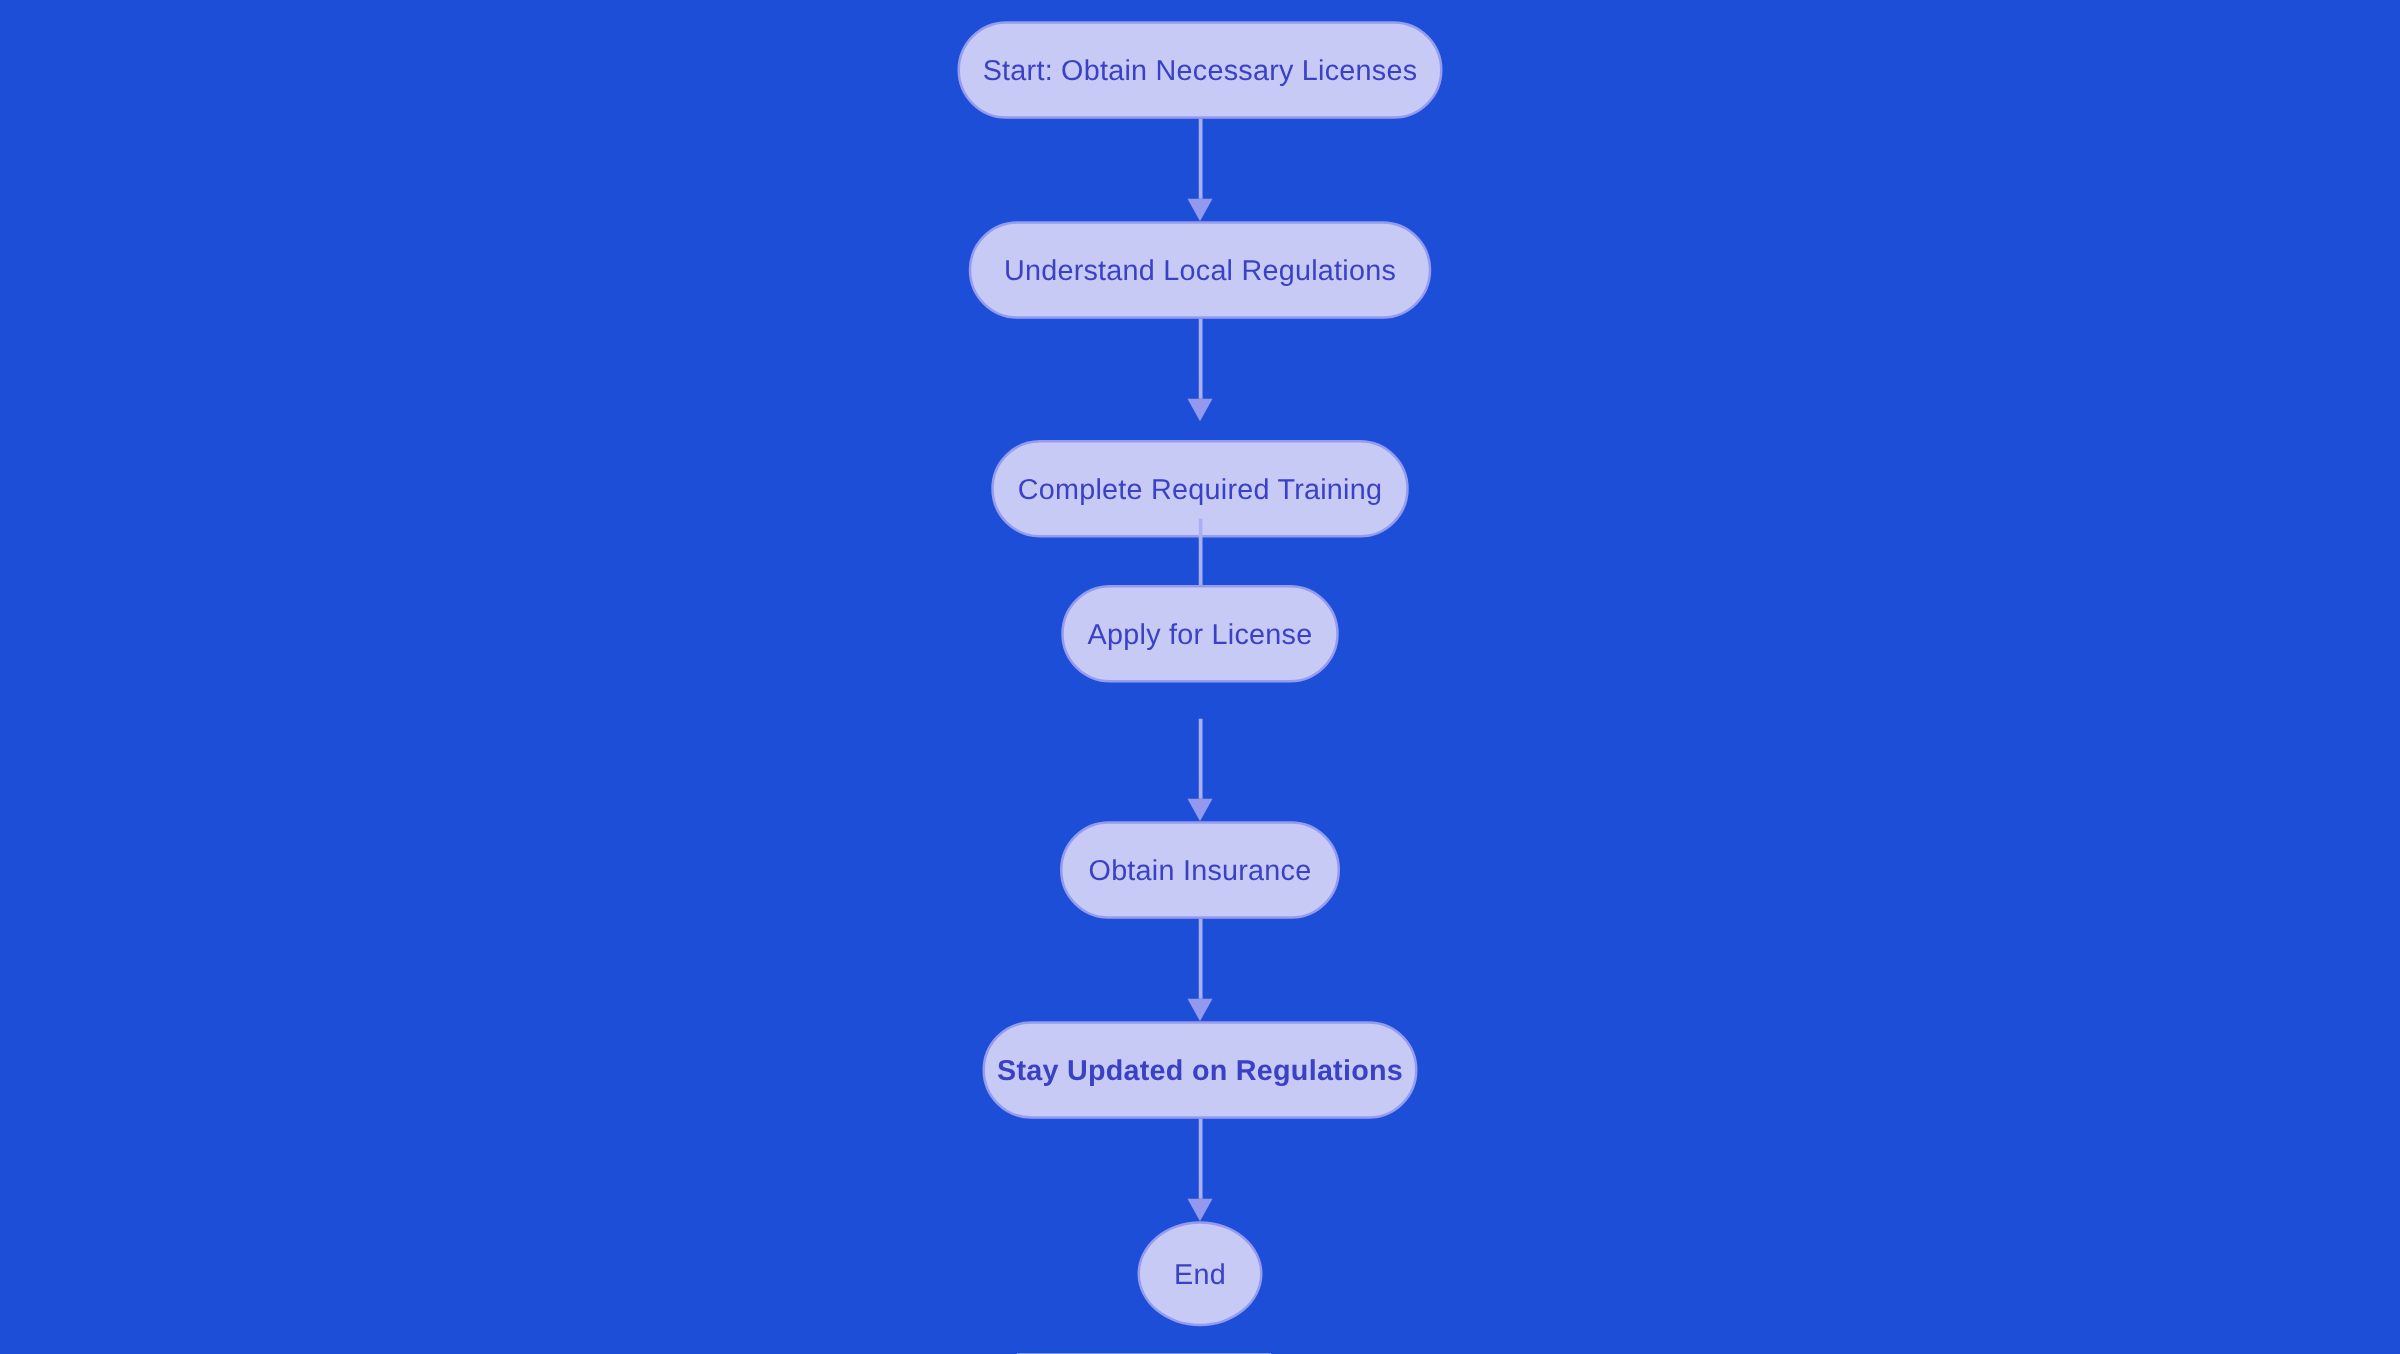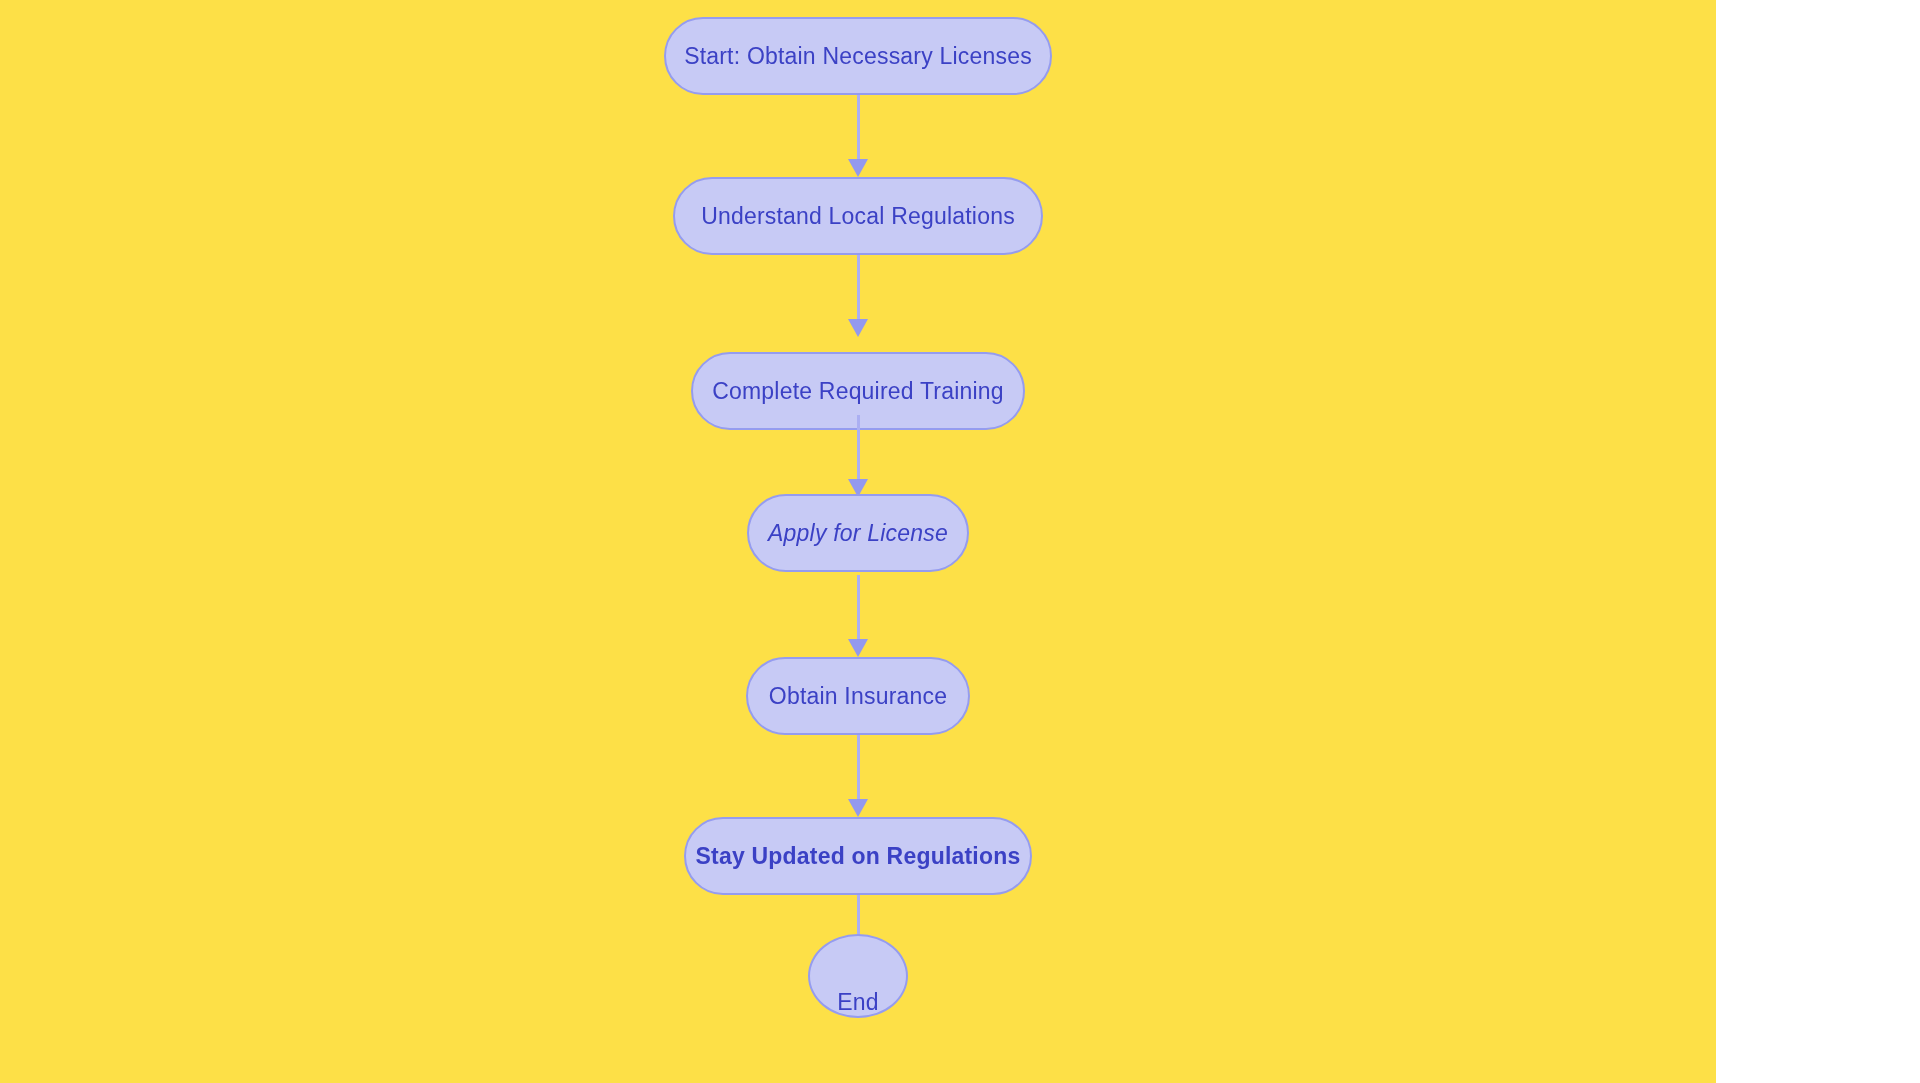--- a/index.html
+++ b/index.html
@@ -3,23 +3,23 @@
 <meta charset="utf-8">
 <style>
   html, body {
     margin: 0;
     padding: 0;
     background: #ffffff;
     font-family: "Liberation Sans", "DejaVu Sans", sans-serif;
   }
   .canvas {
     position: relative;
-    width: 1716px;
+    width: 1920px;
     height: 1083px;
-    background: #fde047;
+    background: #1d4ed8;
     overflow: hidden;
   }
   .node {
     position: absolute;
     left: 50%;
     transform: translateX(-50%);
     height: 78px;
     background: #c7caf5;
     border: 2px solid #959cef;
     border-radius: 40px;
@@ -31,29 +31,28 @@
   .node-label {
     color: #3b41c5;
     font-size: 23px;
     letter-spacing: 0.2px;
     white-space: nowrap;
     text-align: center;
   }
   .node-0 { top: 17px;  width: 388px; }
   .node-1 { top: 177px; width: 370px; }
   .node-2 { top: 335px; width: 334px; margin-top: 17px; }
-  .node-3 { top: 494px; width: 222px; font-style: italic; }
+  .node-3 { top: 468px; width: 222px; }
   .node-4 { top: 657px; width: 224px; }
   .node-5 { top: 817px; width: 348px; font-weight: bold; }
   .node-6 {
-    top: 934px;
+    top: 977px;
     width: 100px;
     height: 84px;
     border-radius: 50%;
-    align-items: flex-end;
   }
   .arrow {
     position: absolute;
     left: 50%;
     transform: translateX(-50%);
     width: 24px;
     height: 82px;
     display: flex;
     flex-direction: column;
     align-items: center;

